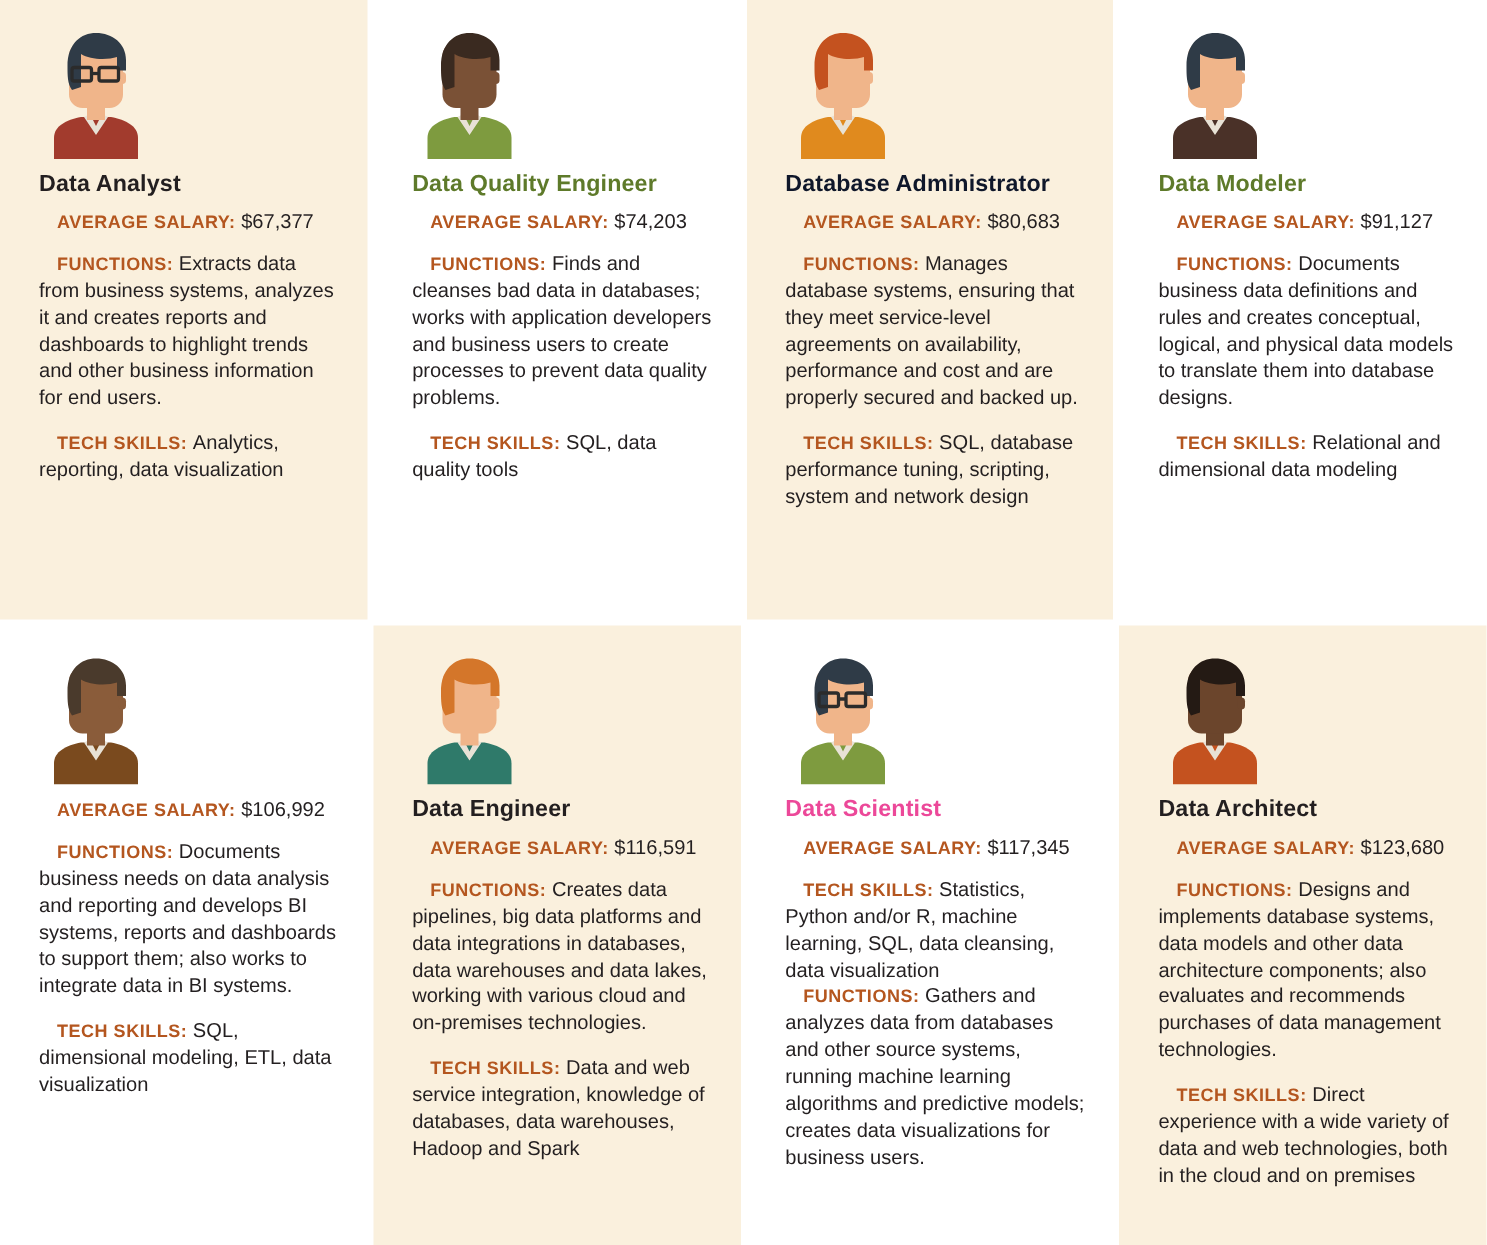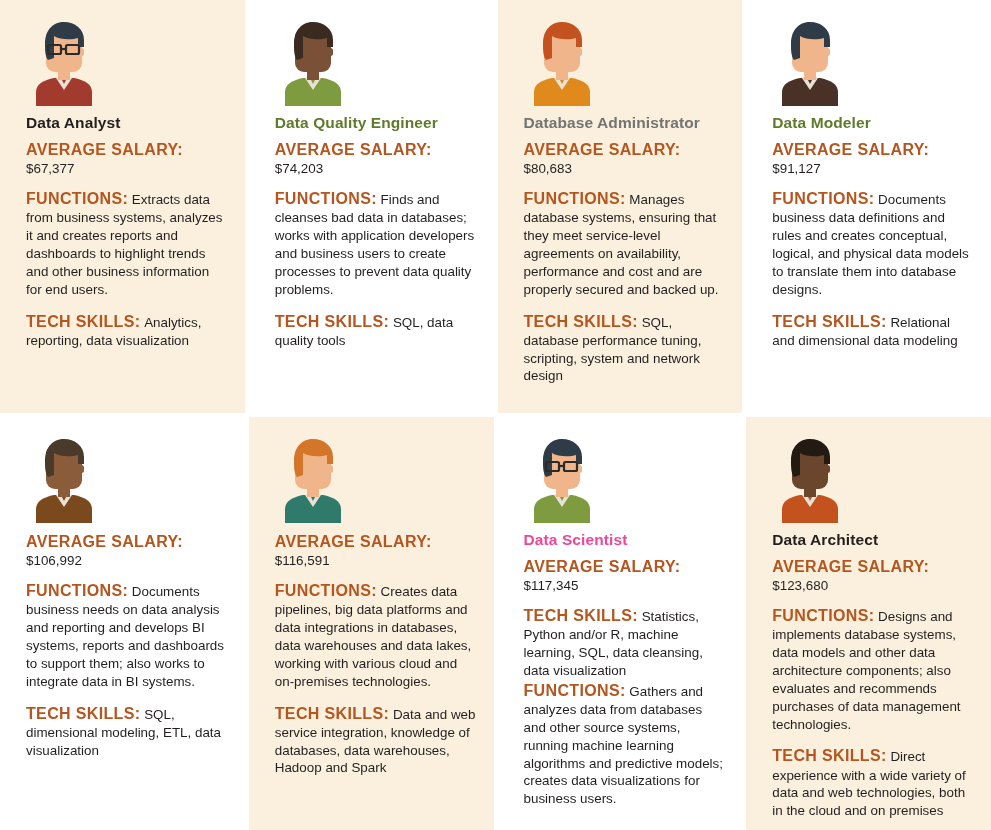--- a/index.html
+++ b/index.html
@@ -47,24 +47,25 @@
     line-height: 1.1;
   }
 
   .field {
     margin-bottom: 10px;
     line-height: 1.33;
     font-size: 13.3px;
     color: #231f20;
   }
   .field .lbl {
-    font-size: 16px;
+    font-size: 12px;
     font-weight: bold;
     letter-spacing: 0.35px;
     text-transform: uppercase;
+    margin-left: 12px;
   }
   .field .val {
     font-size: 13.4px;
   }
   .salary-row .val { white-space: nowrap; }
 
   .func { margin-bottom: 12px; }
   .tech { margin-bottom: 0; }
 
   
@@ -151,21 +152,21 @@
     <rect x="30" y="52" width="12" height="14" fill="#f0b58a"></rect>
 
     <rect x="18" y="14" width="36" height="44" rx="9" fill="#f0b58a"></rect>
 
     <rect x="51" y="34" width="5" height="8" rx="2.5" fill="#f0b58a"></rect>
 
     <path d="M17 30 C17 15 26 8 36 8 C47 8 56 15 56 26 L56 33 L50 33 L50 24 C44 26 32 26 26 22 L26 44 L20 46 C17 42 17 36 17 30 Z" fill="#c4521f"></path>
 
   </svg>
       </div>
-    <h3 class="role" style="color: #737373;">Database Administrator</h3>
+    <h3 class="role" style="color: #0f172a;">Database Administrator</h3>
     <div class="field salary-row">
       <span class="lbl" style="color: rgb(180, 86, 31);">AVERAGE SALARY:</span>
       <span class="val">$80,683</span>
     </div>
     <div class="field func">
       <span class="lbl" style="color: rgb(180, 86, 31);">FUNCTIONS:</span>
       <span class="val">Manages database systems, ensuring that they meet service-level agreements on availability, performance and cost and are properly secured and backed up.</span>
     </div>
     <div class="field tech">
       <span class="lbl" style="color: rgb(180, 86, 31);">TECH SKILLS:</span>
@@ -246,20 +247,21 @@
     <rect x="30" y="52" width="12" height="14" fill="#f0b58a"></rect>
 
     <rect x="18" y="14" width="36" height="44" rx="9" fill="#f0b58a"></rect>
 
     <rect x="51" y="34" width="5" height="8" rx="2.5" fill="#f0b58a"></rect>
 
     <path d="M17 30 C17 15 26 8 36 8 C47 8 56 15 56 26 L56 33 L50 33 L50 24 C44 26 32 26 26 22 L26 44 L20 46 C17 42 17 36 17 30 Z" fill="#d4762a"></path>
 
   </svg>
       </div>
+    <h3 class="role" style="color: rgb(35, 31, 32);">Data Engineer</h3>
     <div class="field salary-row">
       <span class="lbl" style="color: rgb(180, 86, 31);">AVERAGE SALARY:</span>
       <span class="val">$116,591</span>
     </div>
     <div class="field func">
       <span class="lbl" style="color: rgb(180, 86, 31);">FUNCTIONS:</span>
       <span class="val">Creates data pipelines, big data platforms and data integrations in databases, data warehouses and data lakes, working with various cloud and on-premises technologies.</span>
     </div>
     <div class="field tech">
       <span class="lbl" style="color: rgb(180, 86, 31);">TECH SKILLS:</span>

